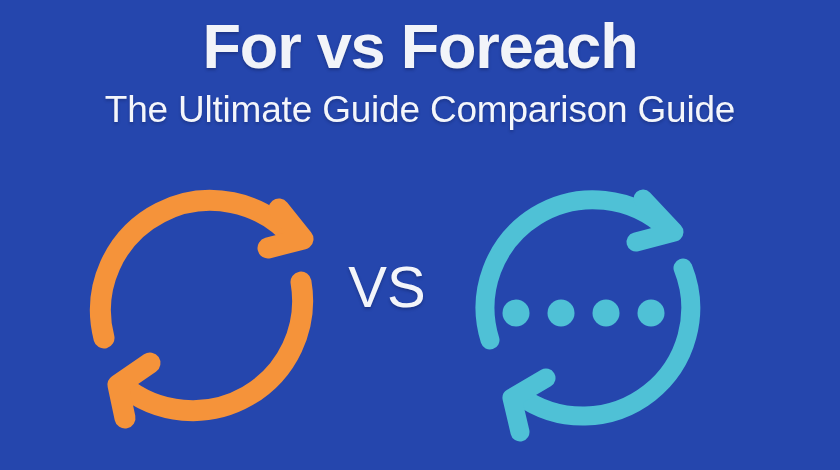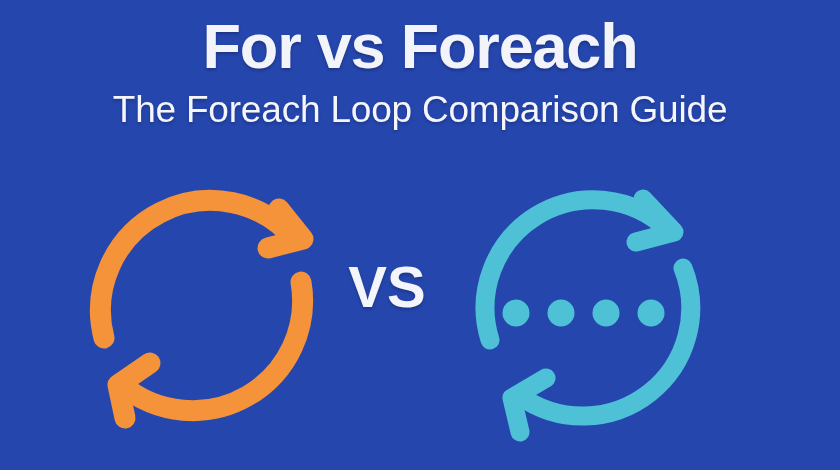--- a/index.html
+++ b/index.html
@@ -67,34 +67,34 @@
 
   .vs-label {
     position: absolute;
     left: 332px;
     top: 96px;
     width: 110px;
     text-align: center;
     font-family: "Liberation Sans", sans-serif;
     font-size: 58px;
     line-height: 62px;
-    font-weight: 700;
+    font-weight: 400;
     letter-spacing: 0px;
     color: #f3f5fa;
     text-shadow: 0 2px 3px rgba(12,24,70,0.35);
   }
 </style>
 </head>
 <body>
 
 <div id="thumbnail">
 
   <div class="text-block">
     <h1 class="title">For vs Foreach</h1>
-    <p class="subtitle">The Foreach Loop Comparison Guide</p>
+    <p class="subtitle">The Ultimate Guide Comparison Guide</p>
   </div>
 
   <div class="icon-stage">
 
     <div class="loop-icon left">
       <svg width="250" height="270" viewBox="0 0 250 270">
 
         <path d="M 26 168
                  A 110 110 0 0 1 217 70" fill="none" stroke="#f5933a" stroke-width="21" stroke-linecap="round"></path>
 

